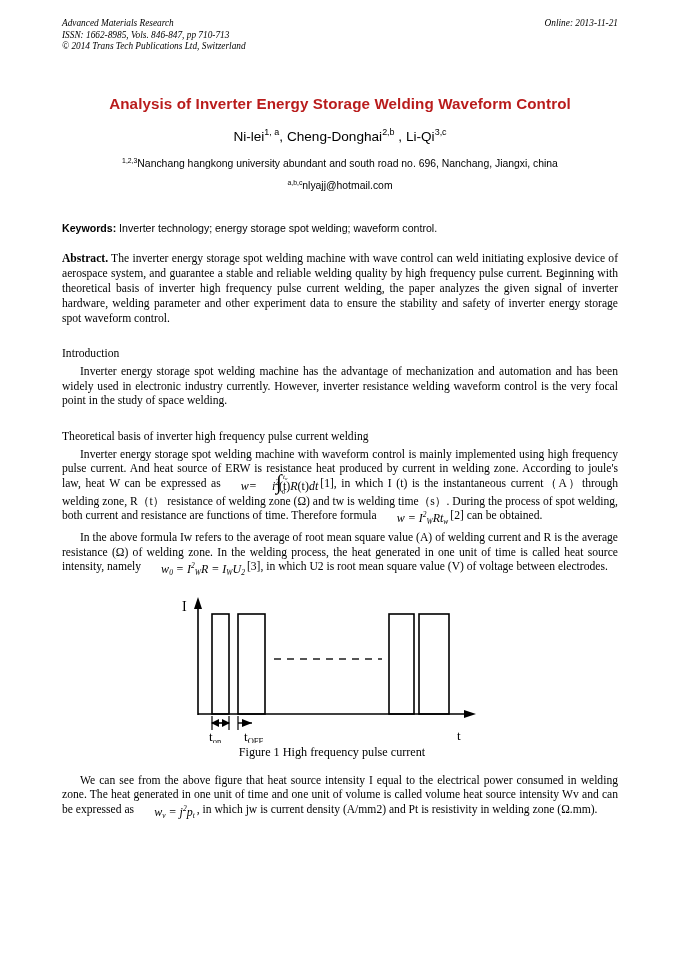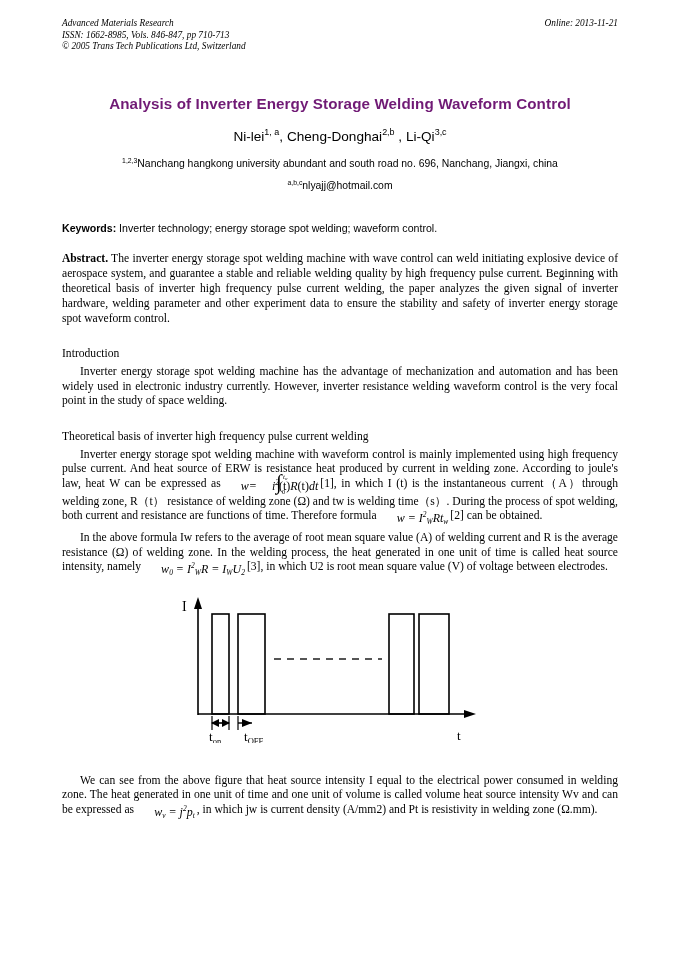--- a/index.html
+++ b/index.html
@@ -47,21 +47,21 @@
     font-size: 9.3px;
     color: #000;
   }
 
   
   .paper-title {
     font-family: "Liberation Sans", sans-serif;
     font-weight: bold;
     font-size: 15.2px;
     text-align: center;
-    color: #701a75;
+    color: #b91c1c;
     margin-top: 21px;
     letter-spacing: 0.1px;
   }
 
   .authors {
     font-family: "Liberation Sans", sans-serif;
     font-size: 13.6px;
     text-align: center;
     color: #000;
     margin-top: 17px;
@@ -197,21 +197,21 @@
 </head>
 <body>
 
 <div class="page">
   <div class="content">
 
     <div class="jheader">
       <div class="jheader-left">
         <div>Advanced Materials Research</div>
         <div>ISSN: 1662-8985, Vols. 846-847, pp 710-713</div>
-        <div>© 2005 Trans Tech Publications Ltd, Switzerland</div>
+        <div>© 2014 Trans Tech Publications Ltd, Switzerland</div>
       </div>
       <div class="jheader-right">Online: 2013-11-21</div>
     </div>
 
     <div class="paper-title">Analysis of Inverter Energy Storage Welding Waveform Control</div>
 
     <div class="authors">
       <span>Ni-lei</span><sup>1, a</sup><span>, </span><span>Cheng-Donghai</span><sup>2,b</sup><span> , </span><span>Li-Qi</span><sup>3,c</sup>
     </div>
 
@@ -265,19 +265,20 @@
 
           <line x1="56" y1="123" x2="56" y2="137" stroke="#000" stroke-width="1.2"></line>
           <polygon points="70,130 60,126 60,134" fill="#000"></polygon>
           <line x1="56" y1="130" x2="70" y2="130" stroke="#000" stroke-width="1.4"></line>
 
           <text x="0" y="18" font-family="Liberation Serif, serif" font-size="14" fill="#000">I</text>
           <text x="275" y="147" font-family="Liberation Serif, serif" font-size="13" fill="#000">t</text>
           <text x="27" y="148" font-family="Liberation Serif, serif" font-size="13" fill="#000">t<tspan font-size="8.5" dy="3">on</tspan></text>
           <text x="62" y="148" font-family="Liberation Serif, serif" font-size="13" fill="#000">t<tspan font-size="8.5" dy="3">OFF</tspan></text>
         </svg>
+        <div class="fig-caption">Figure 1  High frequency pulse current</div>
       </div>
     </div>
 
     <div class="body-par"><span>We can see from the above figure that heat source intensity I equal to the electrical power consumed in welding zone. The heat generated in one unit of time and one unit of volume is called volume heat source intensity Wv and can be expressed as</span><span class="mathline math"><span>w</span><sub>v</sub> <span>=</span> <span>j</span><sup>2</sup><span>p</span><sub>t</sub></span><span>, in which jw is current density (A/mm2) and Pt is resistivity in welding zone (Ω.mm).</span></div>
 
   </div>
 </div>
 
 </body></html>

